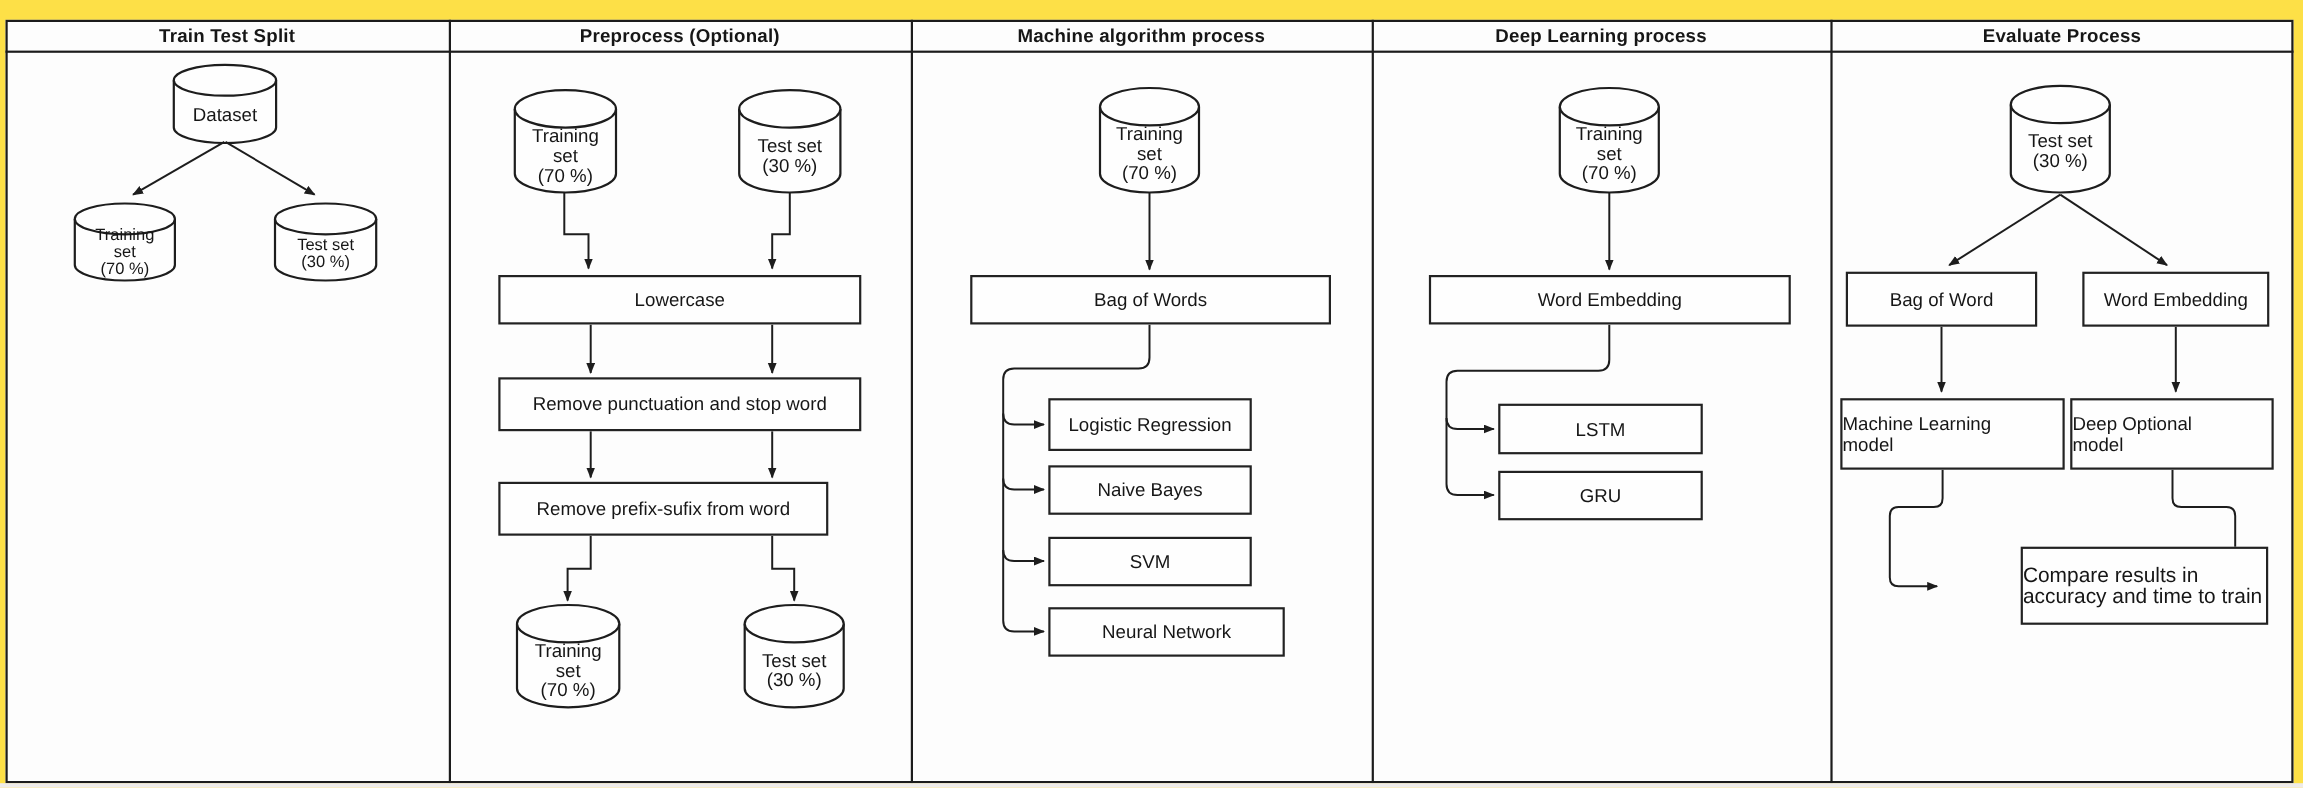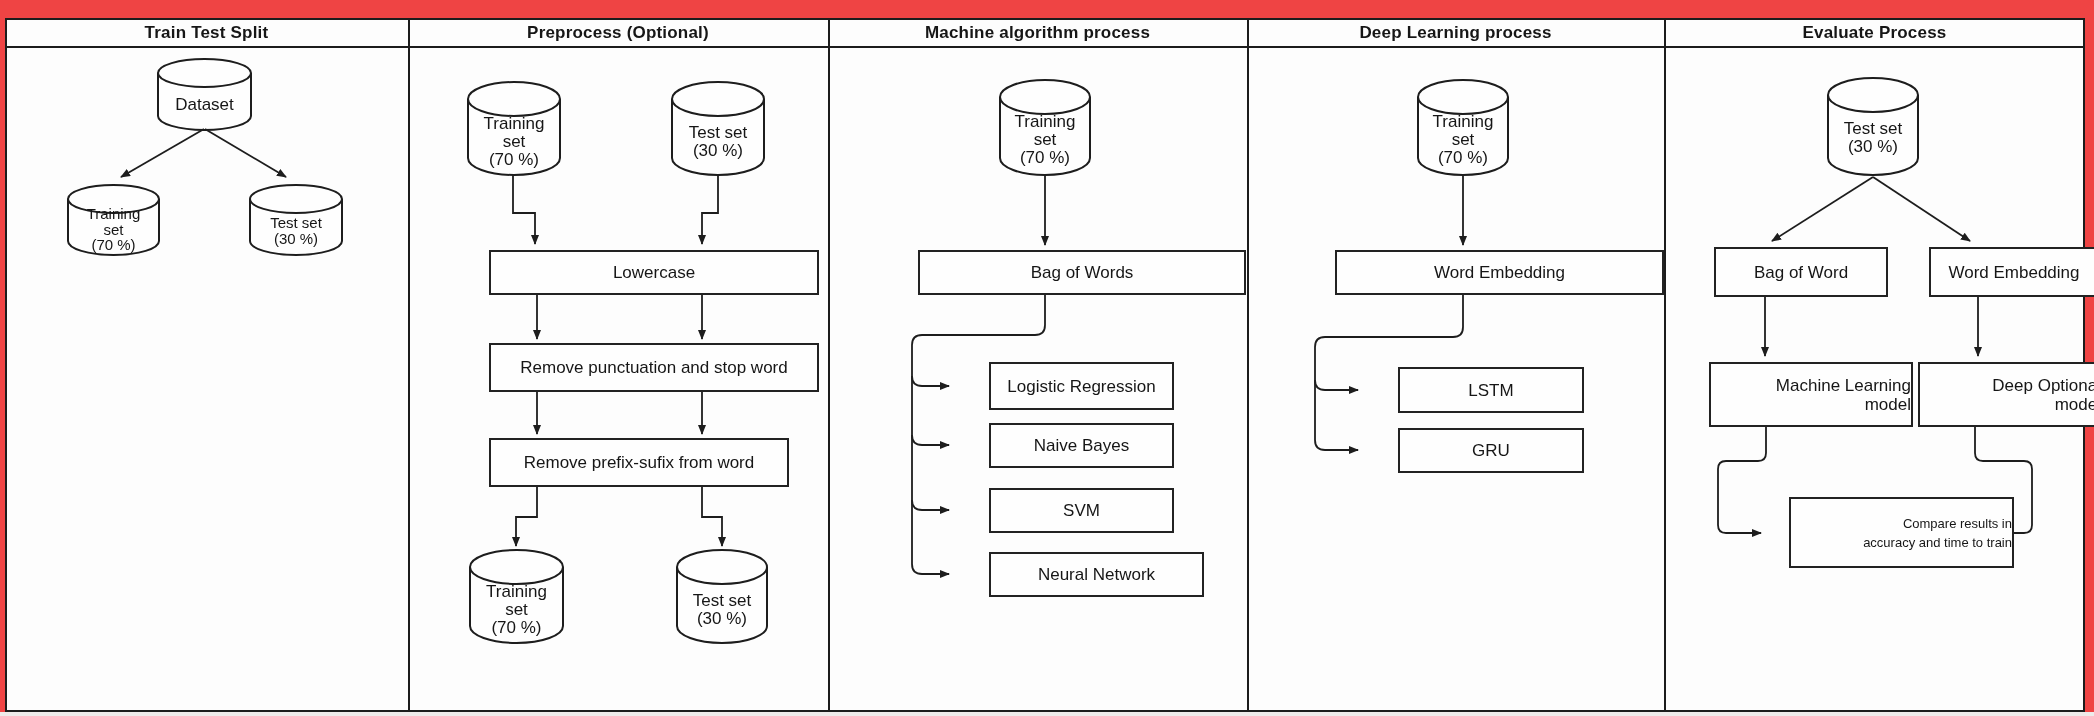--- a/index.html
+++ b/index.html
@@ -1,27 +1,27 @@
 <!DOCTYPE html>
 <html><head>
 <meta charset="utf-8">
 <style>
   html,body{margin:0;padding:0;background:#f3f1f0;}
-  #app{position:relative;width:2094px;height:716px;background:#ef4444;
+  #app{position:relative;width:2094px;height:716px;background:#fde047;
        font-family:"Liberation Sans",sans-serif;color:#161616;overflow:hidden;}
   .frame{position:absolute;left:5px;top:18px;width:2080px;height:694px;
          border:2px solid #1c1c1c;box-sizing:border-box;background:#fdfdfd;}
   .hsep{position:absolute;left:5px;top:46px;width:2080px;height:2px;background:#1c1c1c;}
   .vsep{position:absolute;top:18px;height:694px;width:2px;background:#1c1c1c;}
   .bottom-strip{position:absolute;left:0;top:712px;width:2094px;height:4px;background:#eeebea;}
   .hdr{position:absolute;top:22px;height:22px;display:flex;align-items:center;justify-content:center;
        font-weight:bold;font-size:17px;letter-spacing:.2px;}
   .box{position:absolute;border:2px solid #222;background:#fefefe;box-sizing:border-box;
-       display:flex;align-items:center;justify-content:center;text-align:right;
-       font-size:17px;line-height:19px;margin-left:36px;}
+       display:flex;align-items:center;justify-content:center;text-align:left;
+       font-size:17px;line-height:19px;}
   .box .lines{width:100%;}
   .ln{display:block;}
   .cyl-label{position:absolute;text-align:center;font-size:17px;line-height:18px;}
   .cyl-label.small{font-size:15px;line-height:15.5px;}
   svg.layer{position:absolute;left:0;top:0;}
 </style>
 </head>
 <body>
 
 <div id="app">
@@ -191,20 +191,20 @@
       <span class="ln">Machine Learning</span>
       <span class="ln">model</span>
     </div>
   </div>
   <div class="box" style="left:1882px;top:362px;width:185px;height:65px">
     <div class="lines">
       <span class="ln">Deep Optional</span>
       <span class="ln">model</span>
     </div>
   </div>
-  <div class="box" style="left:1753px;top:497px;width:225px;height:71px;font-size:13px">
+  <div class="box" style="left:1837px;top:497px;width:225px;height:71px;font-size:19px">
     <div class="lines">
       <span class="ln">Compare results in</span>
       <span class="ln">accuracy and time to train</span>
     </div>
   </div>
 
 </div>
 
 </body></html>

